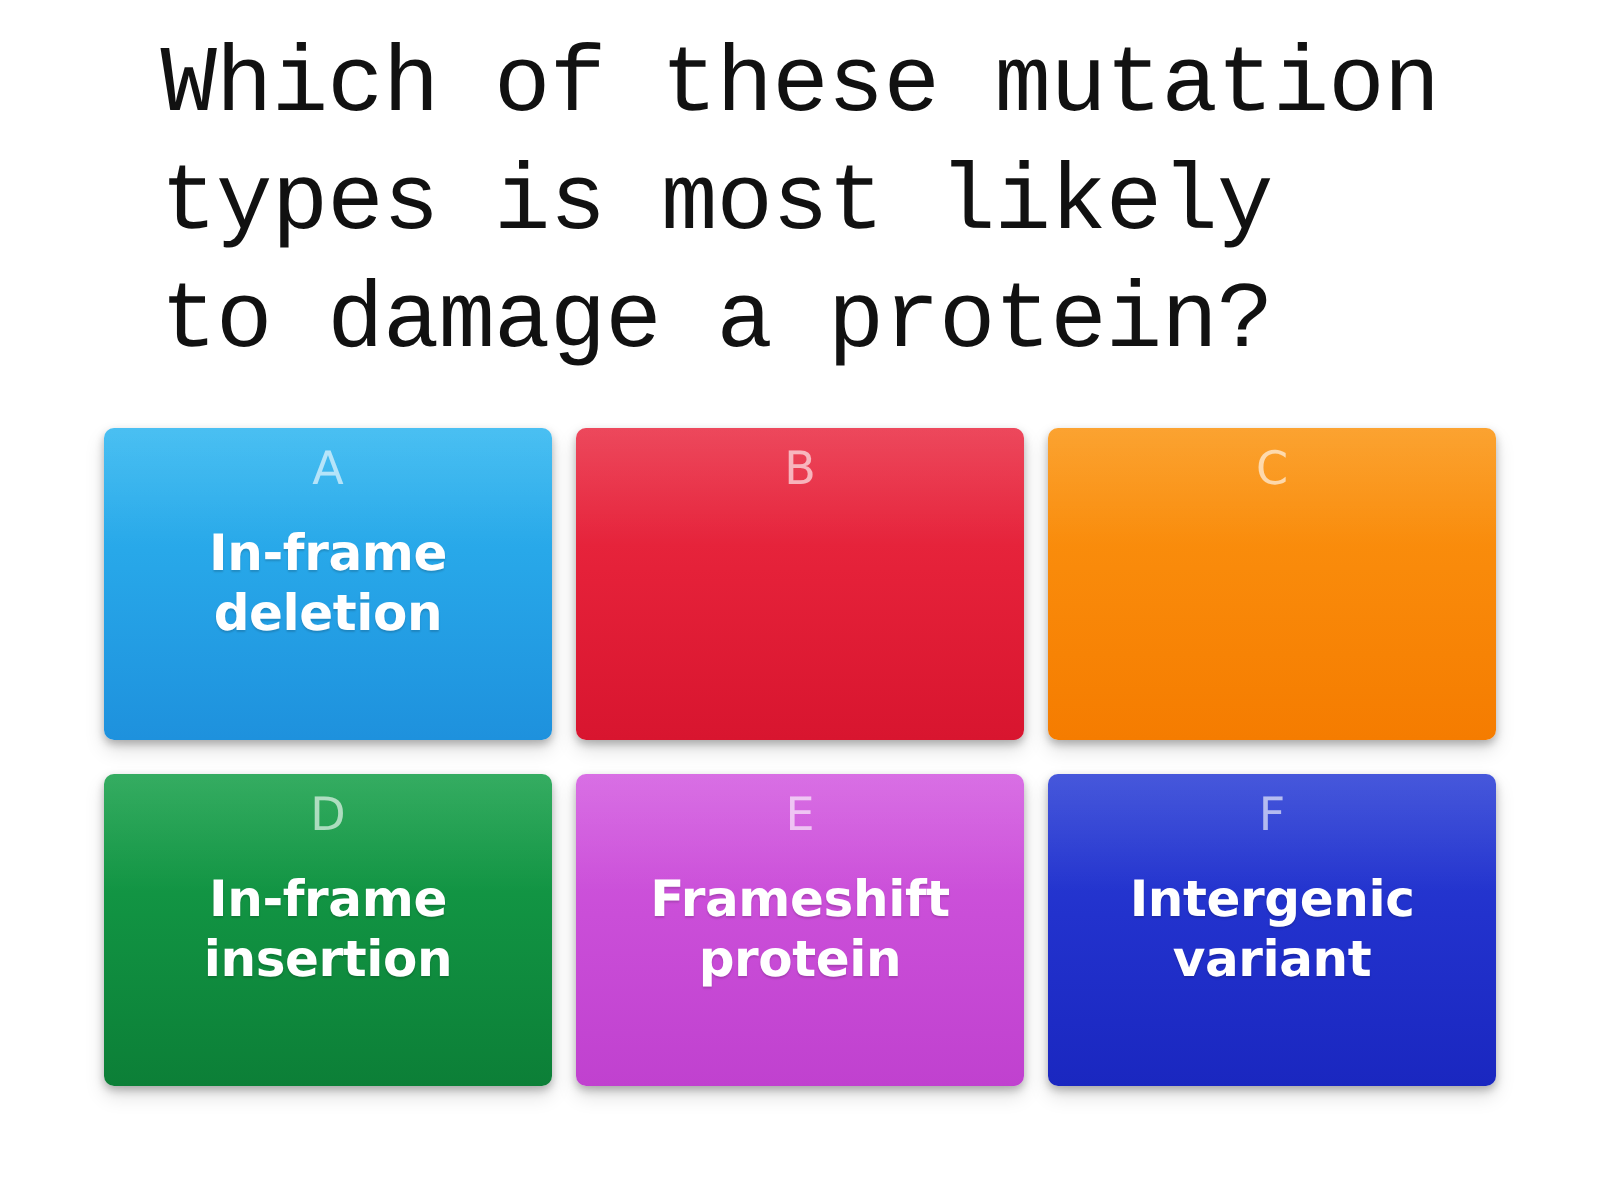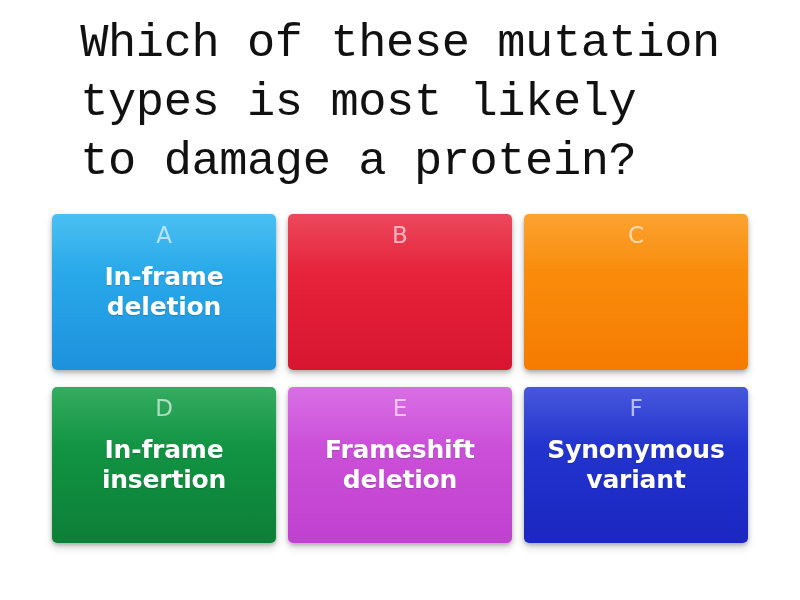--- a/index.html
+++ b/index.html
@@ -160,26 +160,26 @@
       <div class="card-body">
         <div class="card-label">In-frame
 insertion</div>
       </div>
     </div>
 
     <div class="answer-card card-e">
       <div class="card-letter">E</div>
       <div class="card-body">
         <div class="card-label">Frameshift
-deletion</div>
+protein</div>
       </div>
     </div>
 
     <div class="answer-card card-f">
       <div class="card-letter">F</div>
       <div class="card-body">
-        <div class="card-label">Synonymous
+        <div class="card-label">Intergenic
 variant</div>
       </div>
     </div>
 
   </div>
 </div>
 
 </body></html>

